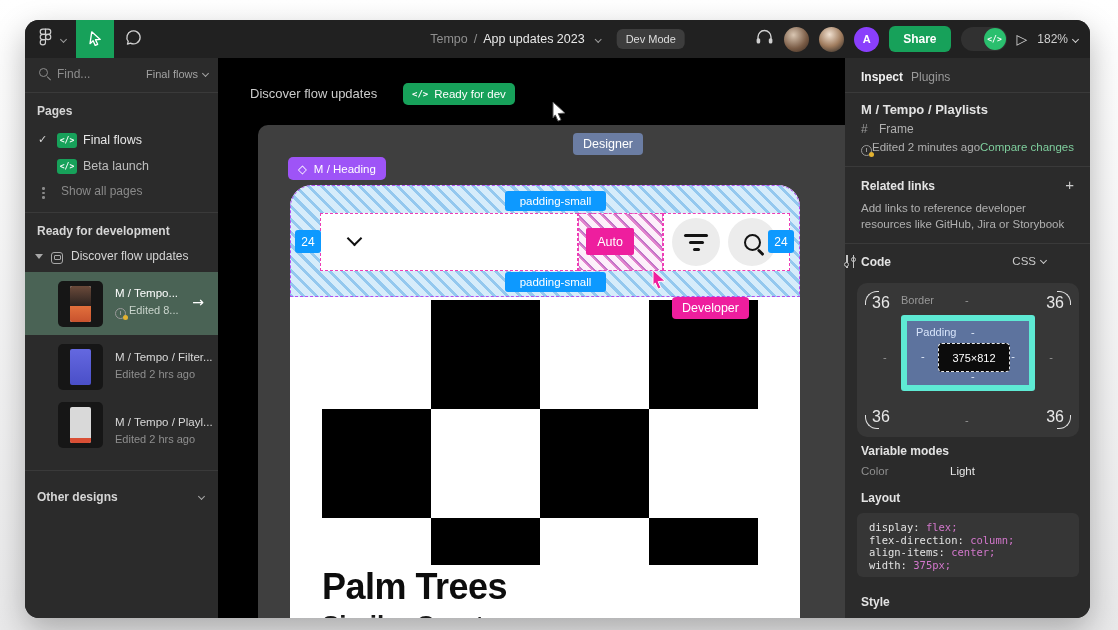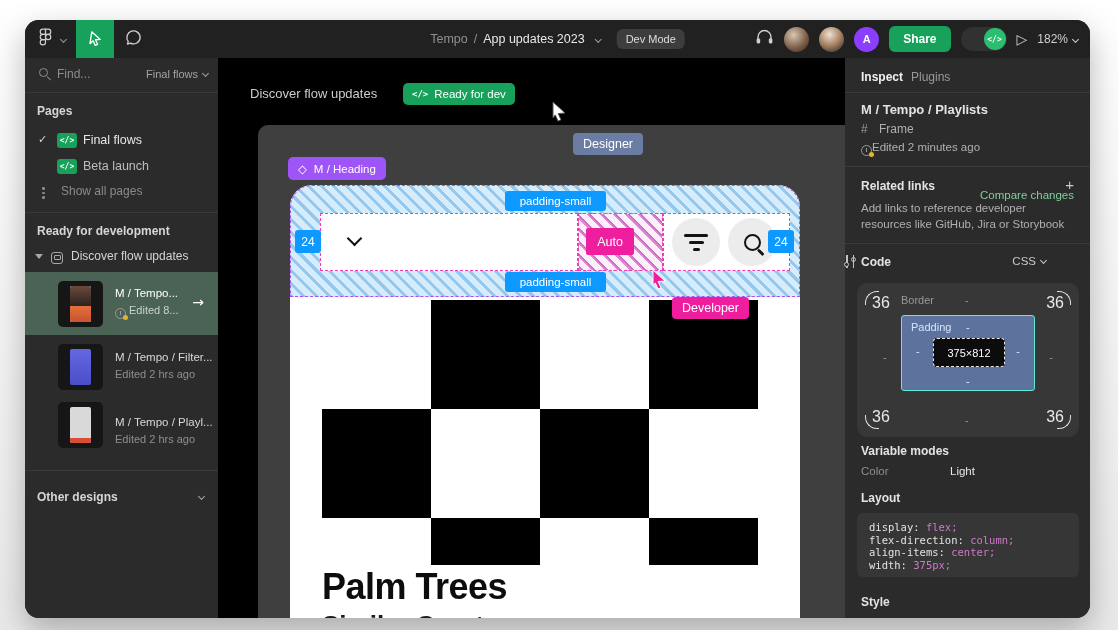--- a/index.html
+++ b/index.html
@@ -124,21 +124,21 @@
   .sliders i { position:absolute; width:5px; height:5px; border-radius:50%; background:#2b2b2b; border:1.4px solid #c2c2c2; }
   .sliders i.k1 { left:0; top:7px; } .sliders i.k2 { right:0; top:2px; }
   .bm-card { position:absolute; left:12px; top:225px; width:222px; height:154px; background:#373737; border-radius:10px; }
   .bm-arc { position:absolute; width:14px; height:14px; }
   .arc-tl { left:8px; top:8px; border-left:1.5px solid #e0e0e0; border-top:1.5px solid #e0e0e0; border-top-left-radius:12px; }
   .arc-tr { right:8px; top:8px; border-right:1.5px solid #e0e0e0; border-top:1.5px solid #e0e0e0; border-top-right-radius:12px; }
   .arc-bl { left:8px; bottom:8px; border-left:1.5px solid #e0e0e0; border-bottom:1.5px solid #e0e0e0; border-bottom-left-radius:12px; }
   .arc-br { right:8px; bottom:8px; border-right:1.5px solid #e0e0e0; border-bottom:1.5px solid #e0e0e0; border-bottom-right-radius:12px; }
   .bm-num { position:absolute; color:#e8e8e8; font-size:16px; }
   .bm-dim { position:absolute; color:#989898; font-size:11px; }
-  .pad-box { position:absolute; left:44px; top:32px; width:134px; height:76px; background:#5d739e; border:1px solid #5eead4; border-radius:3px; }
+  .pad-box { position:absolute; left:44px; top:32px; width:134px; height:76px; background:#5d739e; border:6px solid #5eead4; border-radius:3px; }
   .pad-lbl { position:absolute; left:9px; top:5px; color:#d7e4fa; font-size:11px; }
   .pad-dim { position:absolute; color:#e2ebfa; font-size:11px; }
   .size-box { position:absolute; left:31px; top:22px; width:72px; height:29px; background:#0c0c0c; border:1.3px dashed #e6e6e6; border-radius:4px;
               color:#fff; font-size:11px; display:flex; align-items:center; justify-content:center; }
   .css-card { position:absolute; left:12px; top:455px; width:222px; height:64px; background:#363636; border-radius:6px; padding:8px 12px;
               font-family:"DejaVu Sans Mono",monospace; font-size:10.5px; line-height:12.5px; white-space:pre; }
   .css-prop { color:#e3e3e3; }
   .css-val { color:#d277cb; }
 
   
@@ -348,21 +348,21 @@
   <div class="inspector">
     <span class="insp-tab" style="left:16px; color:#f0f0f0; font-weight:bold;">Inspect</span>
     <span class="insp-tab" style="left:66px; color:#9a9a9a;">Plugins</span>
     <div class="divider" style="top:34px"></div>
 
     <span class="panel-h" style="left:16px; top:44px; font-size:13px;">M / Tempo / Playlists</span>
     <span class="hash-ic abs" style="left:16px; top:64px;">#</span>
     <span class="panel-txt abs" style="left:34px; top:64px; font-size:12px;">Frame</span>
     <span class="clock abs" style="left:16px; top:84px;"></span>
     <span class="panel-txt abs" style="left:27px; top:83px;">Edited 2 minutes ago</span>
-    <span class="link-green abs" style="right:16px; top:83px;margin-top:48px;">Compare changes</span>
+    <span class="link-green abs" style="right:16px; top:83px;">Compare changes</span>
     <div class="divider" style="top:108px"></div>
 
     <span class="panel-h" style="left:16px; top:121px;">Related links</span>
     <span class="plus-btn" style="top:118px;">+</span>
     <span class="panel-txt abs" style="left:16px; top:142px; width:206px; line-height:1.4; display:block;">Add links to reference developer resources like GitHub, Jira or Storybook</span>
     <div class="divider" style="top:185px"></div>
 
     <span class="panel-h" style="left:16px; top:197px;">Code</span>
     <span class="abs" style="right:44px; top:197px; color:#c9c9c9; font-size:11.5px;">
       <span>CSS</span><span class="chev"></span>

